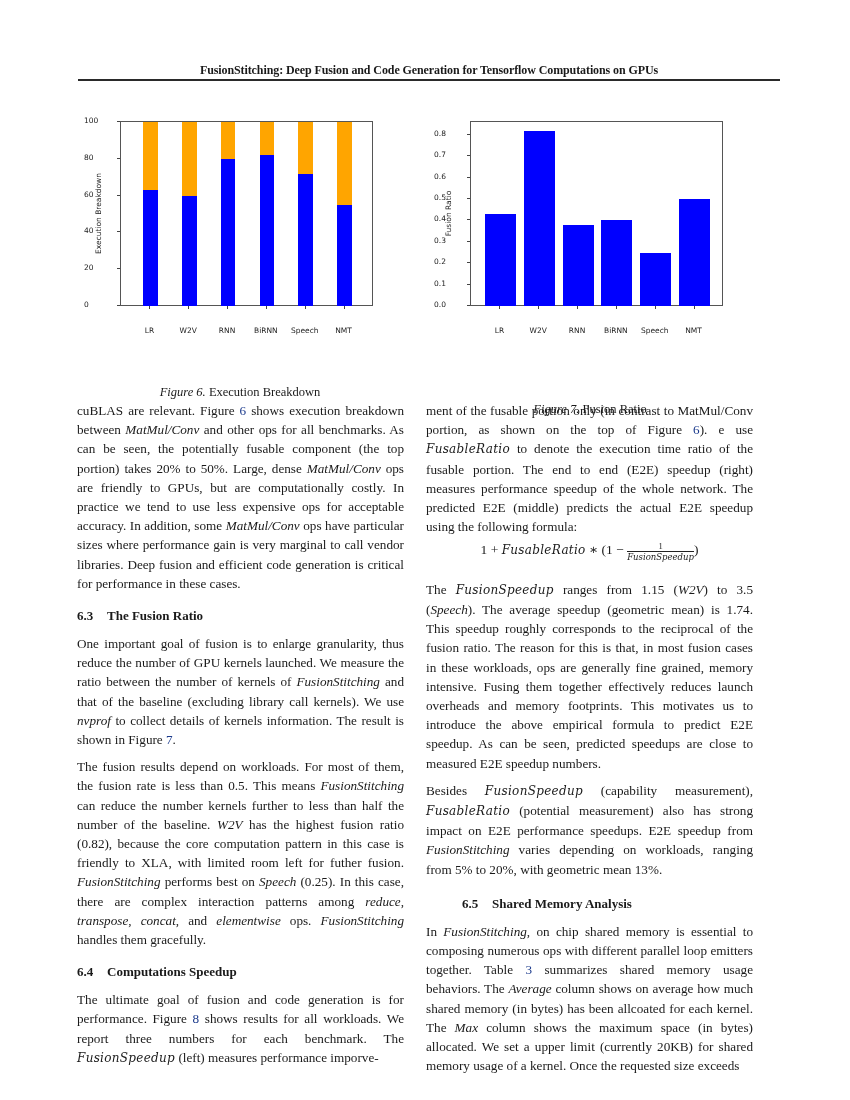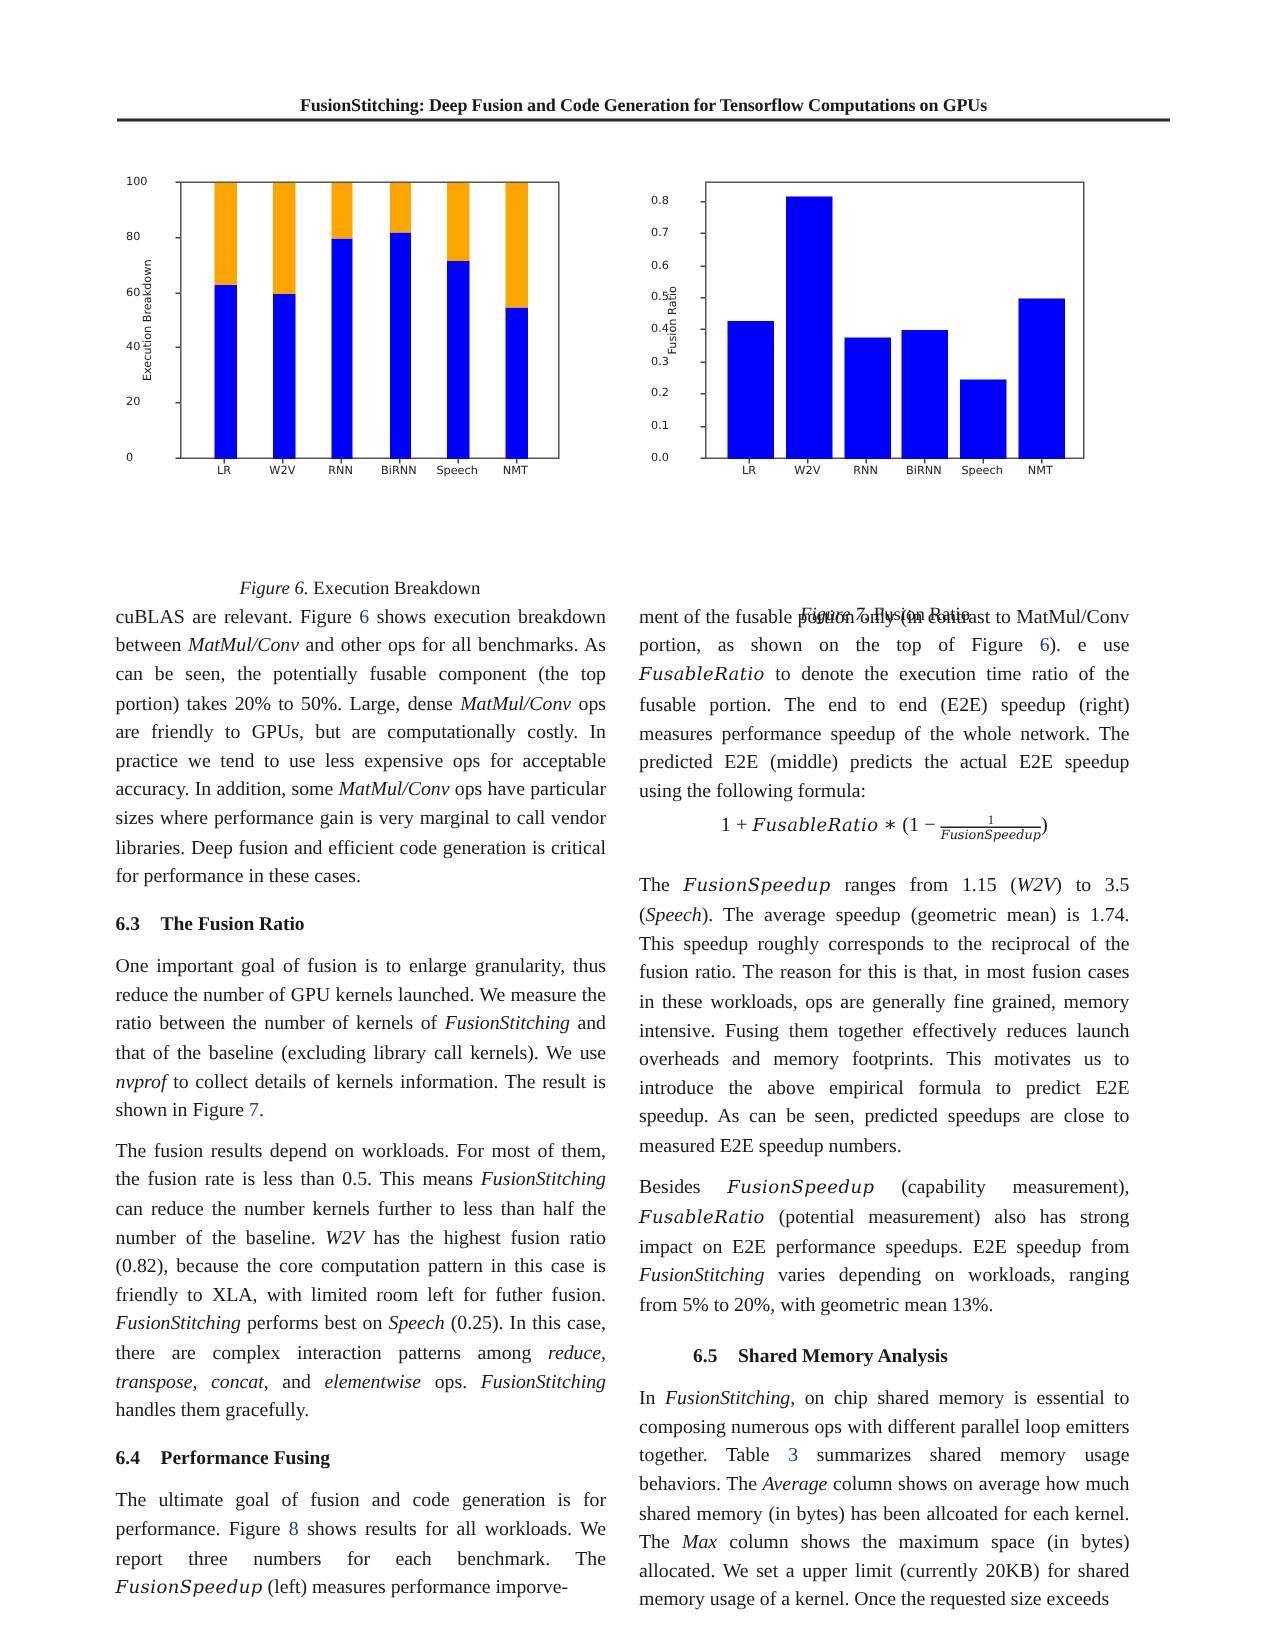--- a/index.html
+++ b/index.html
@@ -6,21 +6,21 @@
   body { width: 850px; height: 1100px; position: relative; overflow: hidden;
          font-family: "Liberation Serif", "DejaVu Serif", serif; color: #1a1a1a; }
   .running-head { position: absolute; left: 78px; top: 63px; width: 702px; text-align: center;
                   font-weight: bold; font-size: 12px; letter-spacing: -0.1px; }
   .head-rule { position: absolute; left: 78px; top: 79px; width: 702px; height: 2px; background: #2a2a2a; }
 
   .chart { position: absolute; font-family: "DejaVu Sans", "Liberation Sans", sans-serif; color: #222; }
   .plot { position: absolute; border: 1px solid #555; box-sizing: border-box; background: #fff; }
   .ytick { position: absolute; font-size: 7.5px; width: 30px; line-height: 8px; }
   .ytick-mark { position: absolute; width: 3px; height: 1px; background: #444; }
-  .xtick { position: absolute; font-size: 7.5px; text-align: center; width: 40px; line-height: 8px; }
+  .xtick { position: absolute; font-size: 7.5px; text-align: center; width: 40px; line-height: 8px; margin-top: 17px; }
   .ylabel { position: absolute; font-size: 7.5px; transform: rotate(-90deg); transform-origin: center; white-space: nowrap; text-align: center; }
   .bar { position: absolute; }
 
   .caption { position: absolute; font-size: 12.5px; text-align: center; }
   .caption i { font-style: italic; }
 
   .col { position: absolute; width: 327px; font-size: 13.2px; line-height: 19.2px; text-align: justify; }
   .col p { margin: 0 0 8px 0; }
   .col h3 { font-size: 13px; font-weight: bold; margin: 0 0 9px 0; line-height: 18px; }
   .col h3 .num { display: inline-block; width: 30px; }
@@ -131,21 +131,21 @@
 </div>
 
 <div class="col" style="left:77px; top:401px;">
   <p><span>cuBLAS are relevant. Figure </span><span class="ref">6</span><span> shows execution breakdown between </span><i>MatMul/Conv</i><span> and other ops for all benchmarks. As can be seen, the potentially fusable component (the top portion) takes 20% to 50%.  Large, dense </span><i>MatMul/Conv</i><span> ops are friendly to GPUs, but are computationally costly. In practice we tend to use less expensive ops for acceptable accuracy. In addition, some </span><i>MatMul/Conv</i><span> ops have particular sizes where performance gain is very marginal to call vendor libraries. Deep fusion and efficient code generation is critical for performance in these cases.</span></p>
   <h3 style="margin-top:14px;">
     <span class="num">6.3</span><span>The Fusion Ratio</span>
   </h3>
   <p><span>One important goal of fusion is to enlarge granularity, thus reduce the number of GPU kernels launched. We measure the ratio between the number of kernels of </span><i>FusionStitching</i><span> and that of the baseline (excluding library call kernels). We use </span><i>nvprof</i><span> to collect details of kernels information.  The result is shown in Figure </span><span class="ref">7</span><span>.</span></p>
   <p><span>The fusion results depend on workloads. For most of them, the fusion rate is less than 0.5. This means </span><i>FusionStitching</i><span> can reduce the number kernels further to less than half the number of the baseline.  </span><i>W2V</i><span> has the highest fusion ratio (0.82), because the core computation pattern in this case is friendly to XLA, with limited room left for futher fusion. </span><i>FusionStitching</i><span> performs best on </span><i>Speech</i><span> (0.25).  In this case, there are complex interaction patterns among </span><i>reduce</i><span>, </span><i>transpose</i><span>, </span><i>concat</i><span>, and </span><i>elementwise</i><span> ops.  </span><i>FusionStitching</i><span> handles them gracefully.</span></p>
   <h3 style="margin-top:14px;">
-    <span class="num">6.4</span><span>Performance Fusing</span>
+    <span class="num">6.4</span><span>Computations Speedup</span>
   </h3>
   <p><span>The ultimate goal of fusion and code generation is for performance.  Figure </span><span class="ref">8</span><span> shows results for all workloads. We report three numbers for each benchmark.  The </span><span class="mathv">FusionSpeedup</span><span> (left) measures performance imporve-</span></p>
 </div>
 
 <div class="col" style="left:426px; top:401px;">
   <p style="margin-bottom:0;"><span>ment of the fusable portion only (in contrast to MatMul/Conv portion, as shown on the top of Figure </span><span class="ref">6</span><span>).  e use </span><span class="mathv">FusableRatio</span><span> to denote the execution time ratio of the fusable portion. The end to end (E2E) speedup (right) measures performance speedup of the whole network. The predicted E2E (middle) predicts the actual E2E speedup using the following formula:</span></p>
   <div class="formula">
     <span>1 + </span><span class="mathv">FusableRatio</span><span> ∗ (1 − </span><span class="frac"><span class="top">1</span><span class="bot">FusionSpeedup</span></span><span>)</span>
   </div>
   <p><span>The </span><span class="mathv">FusionSpeedup</span><span> ranges from 1.15 (</span><i>W2V</i><span>) to 3.5 (</span><i>Speech</i><span>).  The average speedup (geometric mean) is 1.74. This speedup roughly corresponds to the reciprocal of the fusion ratio. The reason for this is that, in most fusion cases in these workloads, ops are generally fine grained, memory intensive.  Fusing them together effectively reduces launch overheads and memory footprints.  This motivates us to introduce the above empirical formula to predict E2E speedup.  As can be seen, predicted speedups are close to measured E2E speedup numbers.</span></p>

